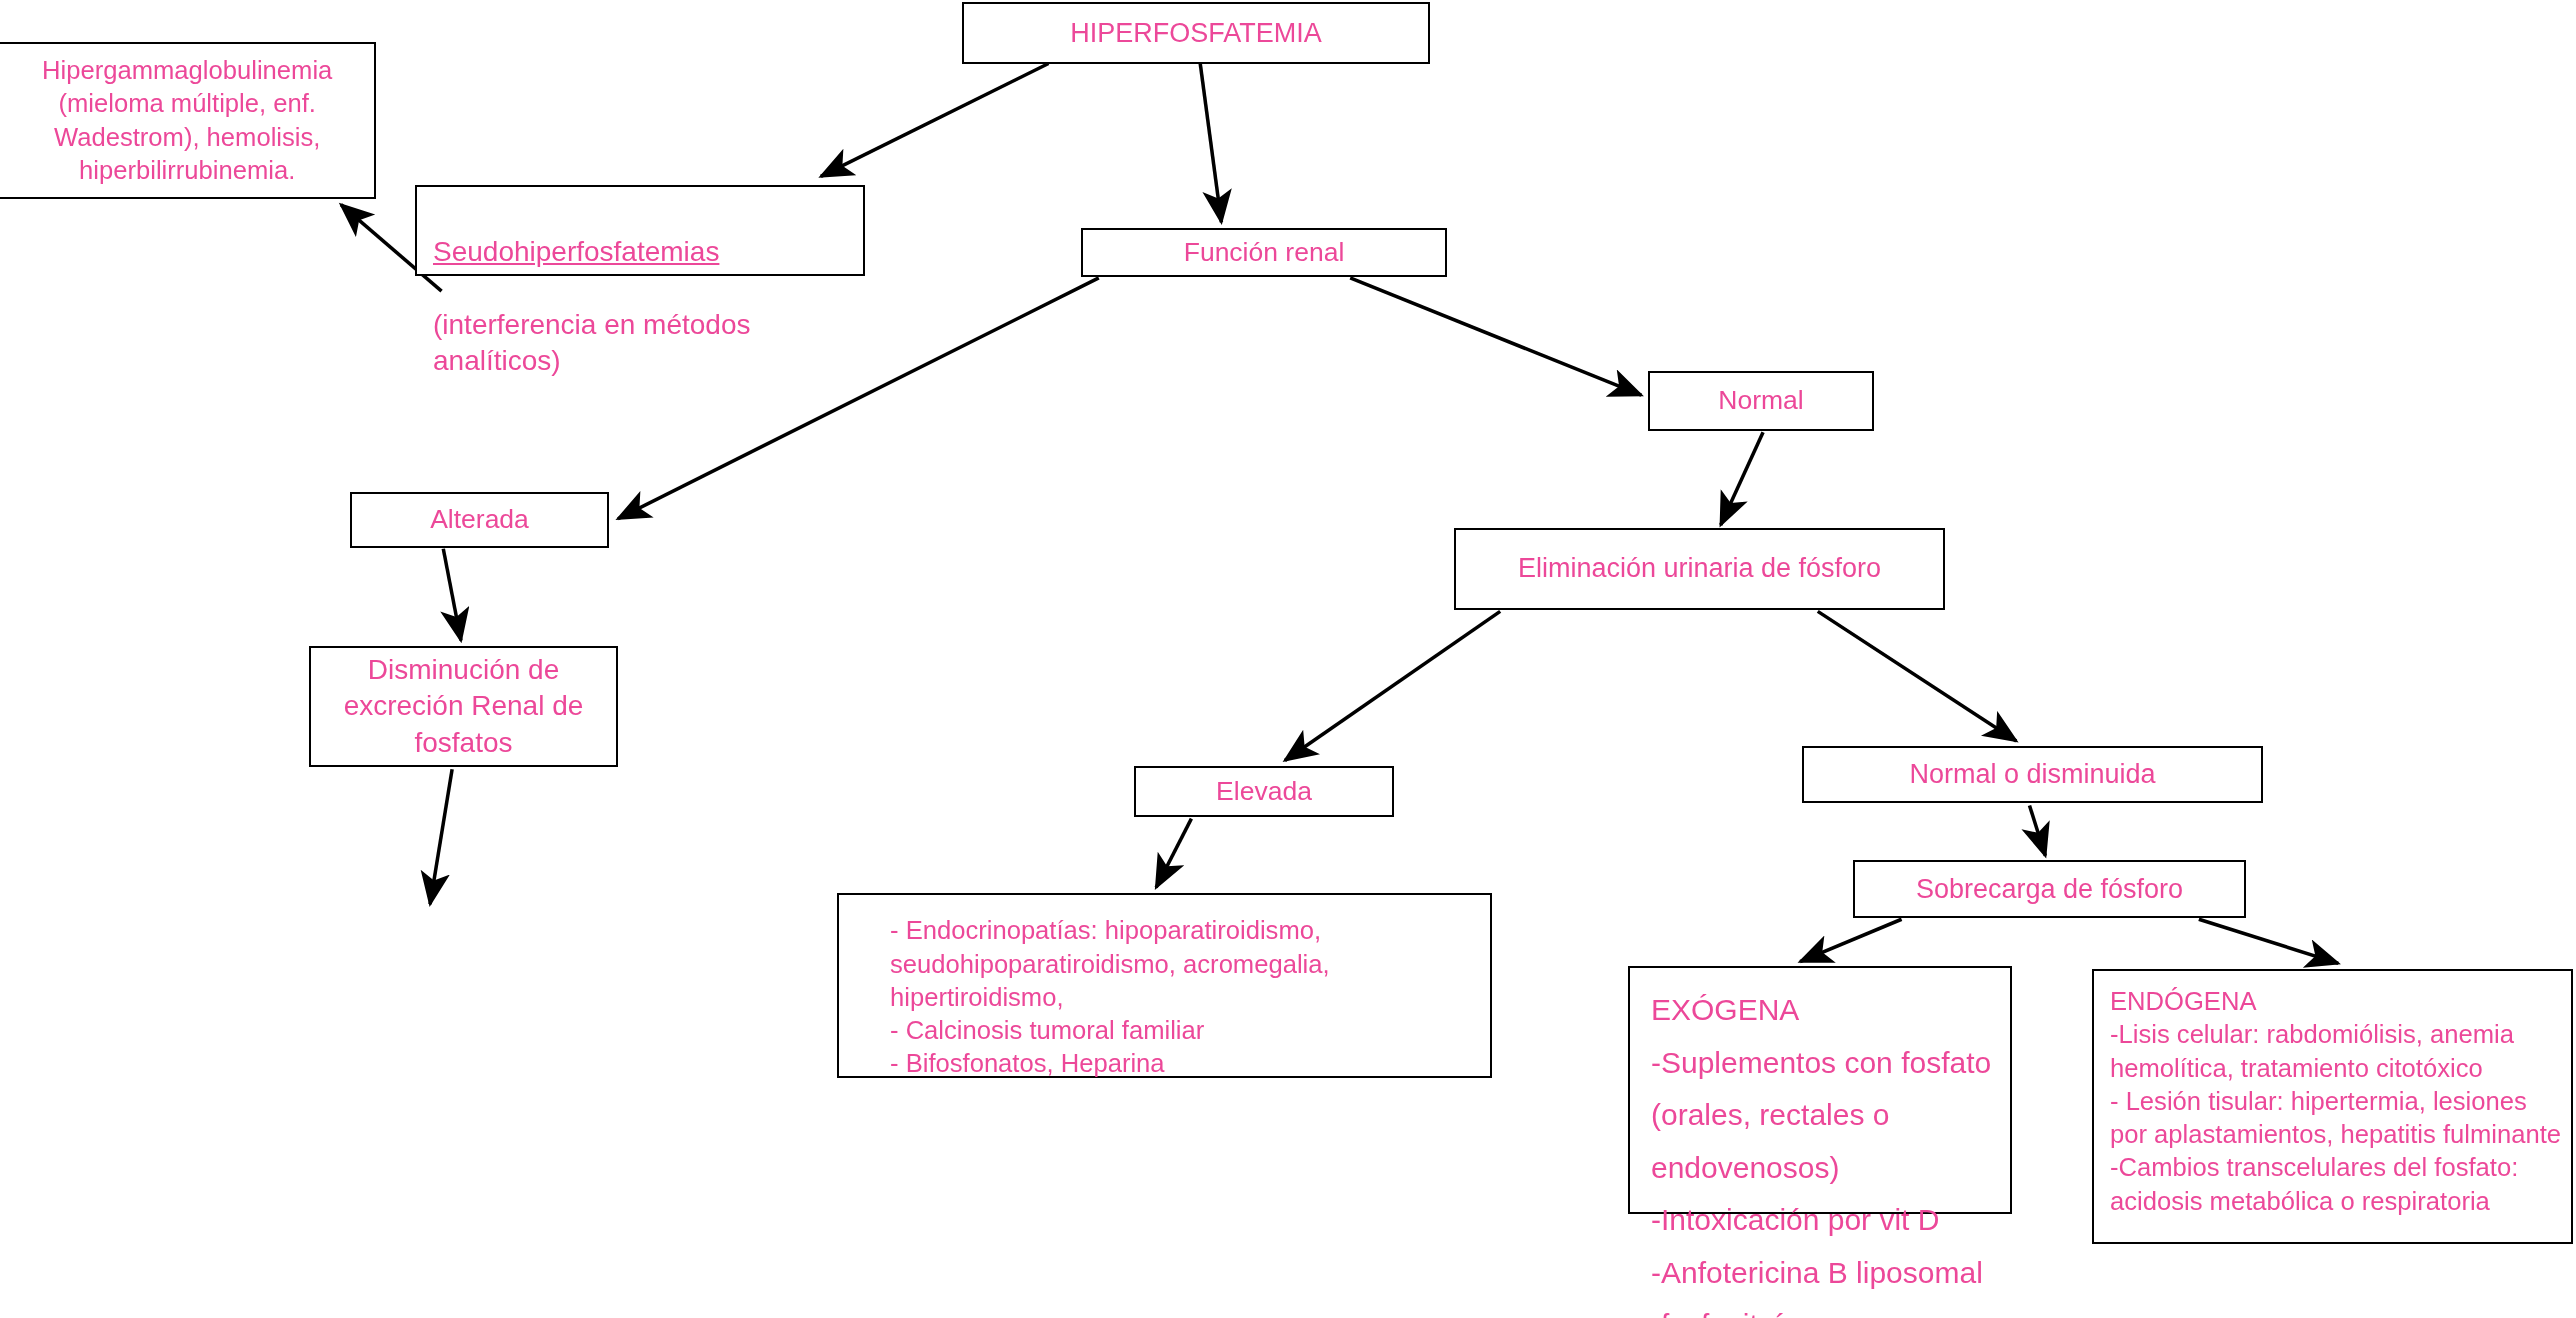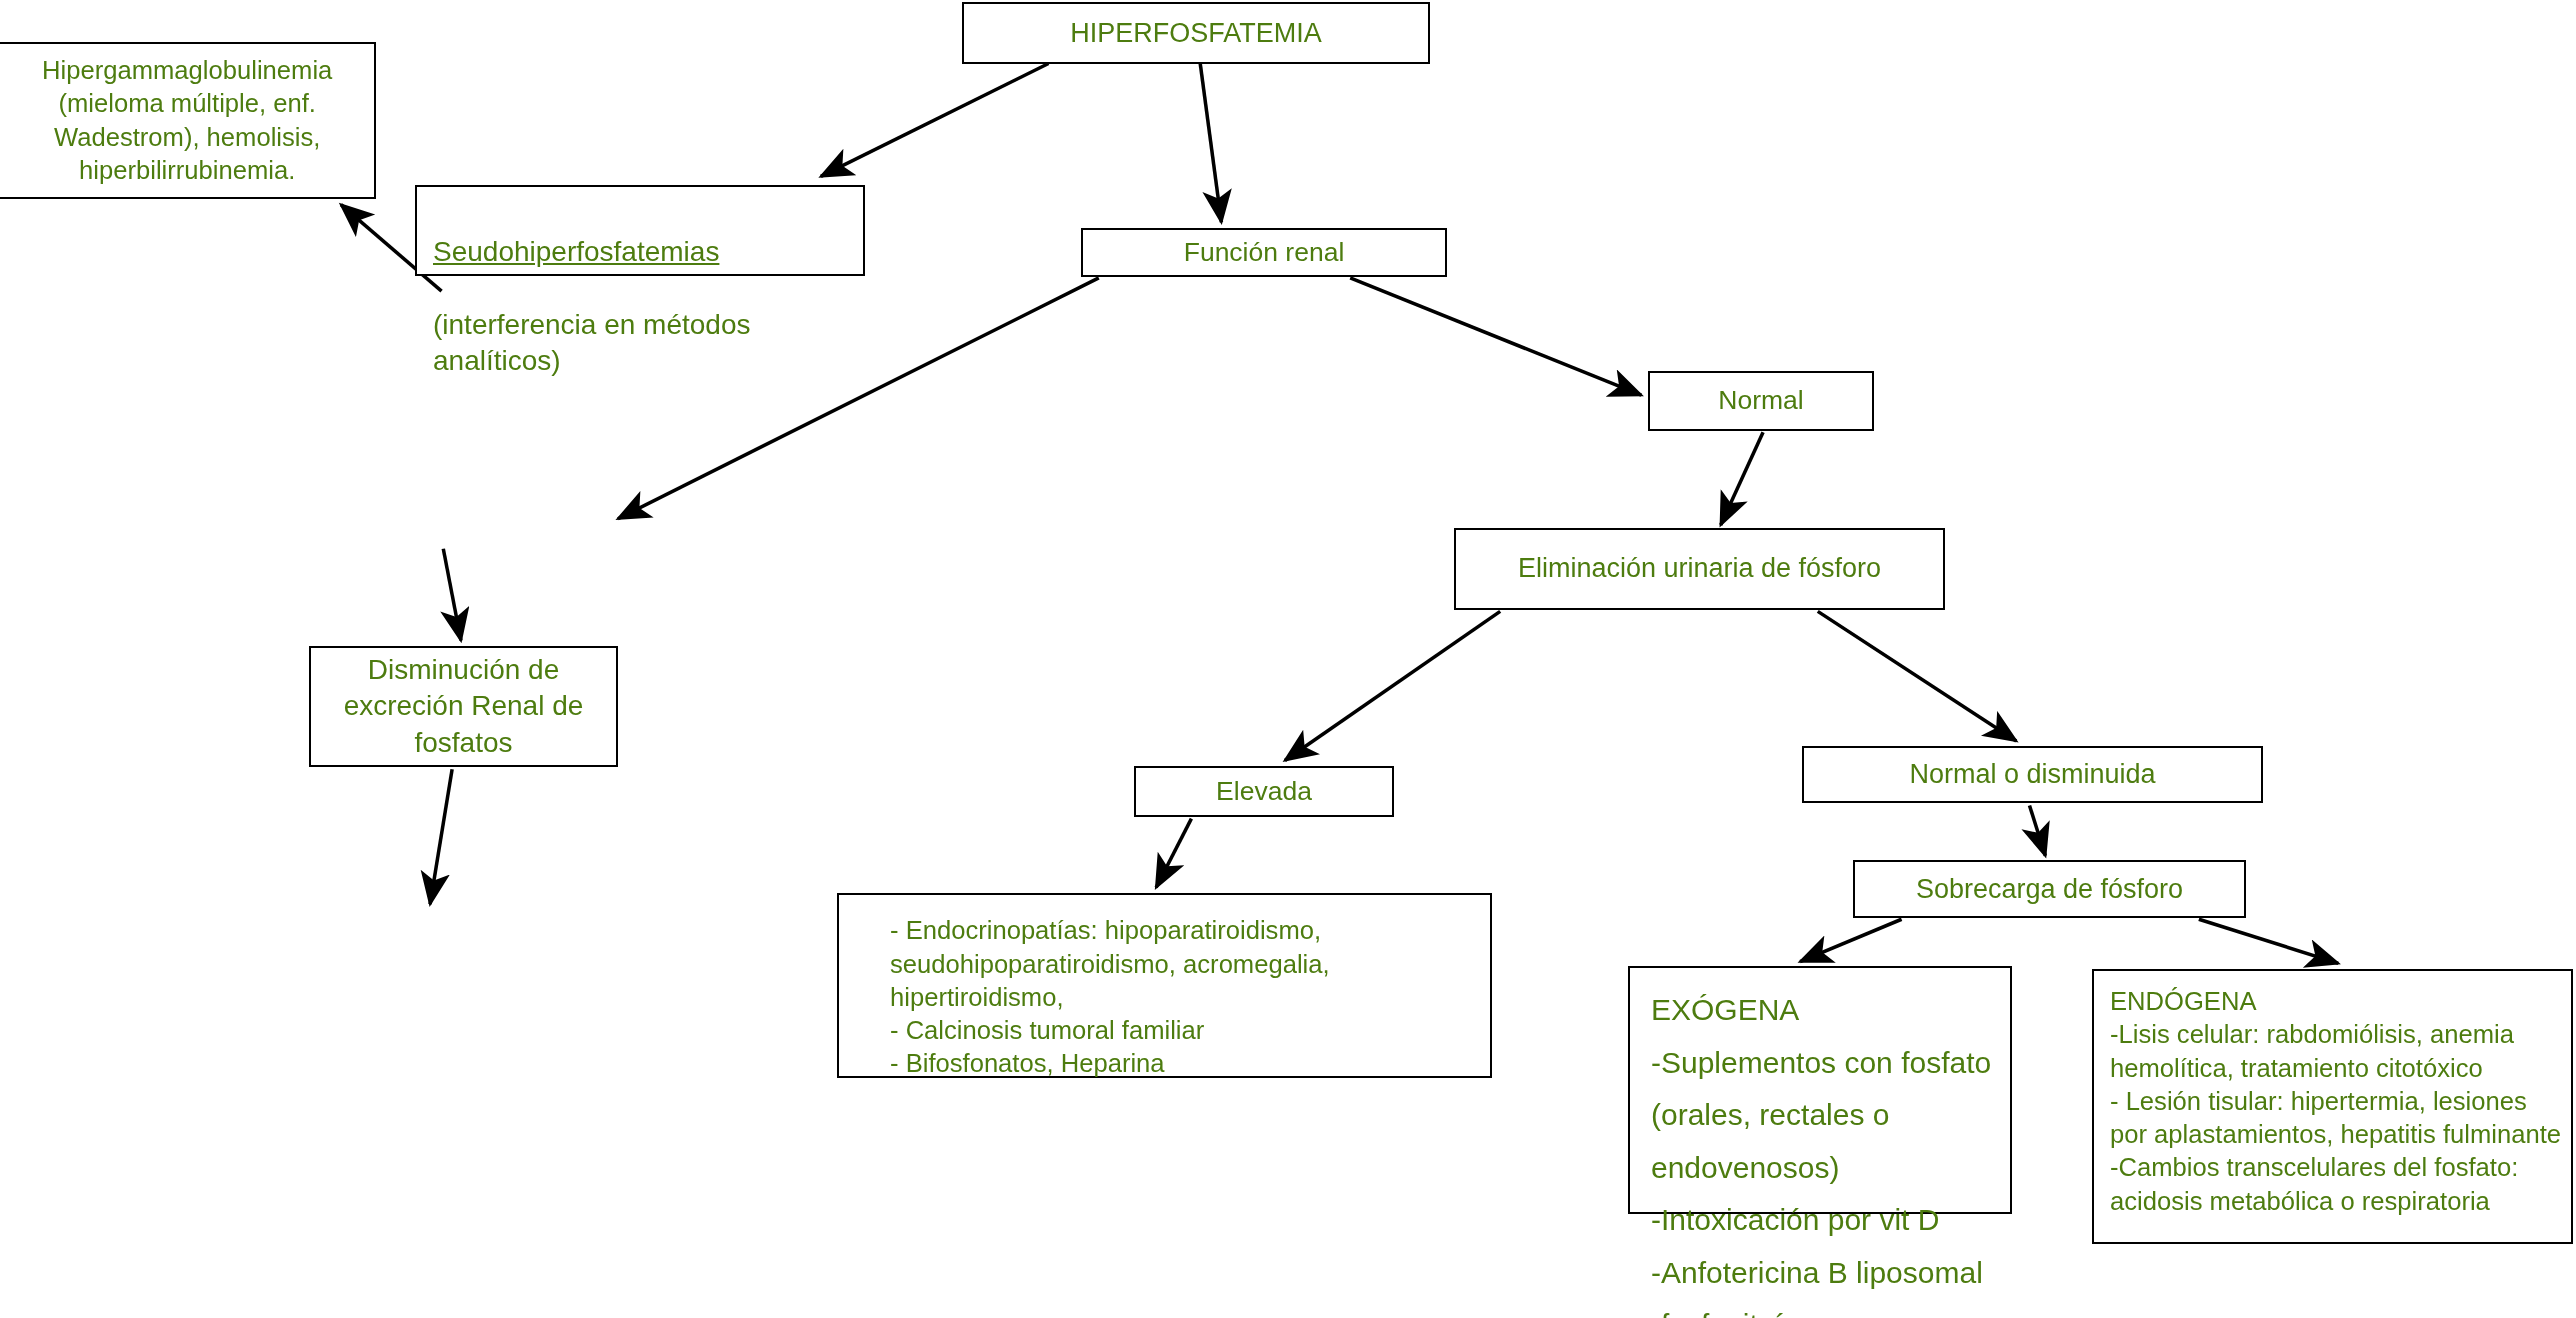--- a/index.html
+++ b/index.html
@@ -23,21 +23,21 @@
     top: 0;
     width: 2576px;
     height: 1318px;
     pointer-events: none;
   }
   .node {
     position: absolute;
     box-sizing: border-box;
     border: 2.2px solid #000000;
     background: #ffffff;
-    color: #4d7c0f;
+    color: #ec4899;
     display: flex;
     align-items: center;
     font-size: 26.5px;
     line-height: 1.28;
     z-index: 2;
   }
   .node .txt {
     display: block;
     width: 100%;
     white-space: pre-line;
@@ -96,20 +96,23 @@
   </div>
 
   <div class="node center pad-c" style="left:1081px; top:228px; width:366px; height:49px; font-size:26.5px;">
     <span class="txt">Función renal</span>
   </div>
 
   <div class="node center pad-c" style="left:1648px; top:371px; width:226px; height:60px; font-size:26.5px;">
     <span class="txt">Normal</span>
   </div>
 
+  <div class="node center pad-c" style="left:350px; top:492px; width:259px; height:56px; font-size:26.5px;">
+    <span class="txt">Alterada</span>
+  </div>
 
   <div class="node center pad-c tight" style="left:1454px; top:528px; width:491px; height:82px; font-size:27px;">
     <span class="txt">Eliminación urinaria de fósforo</span>
   </div>
 
   <div class="node center pad-c tight" style="left:309px; top:646px; width:309px; height:121px; font-size:28px;">
     <span class="txt">Disminución de excreción Renal de fosfatos</span>
   </div>
 
   <div class="node center pad-c" style="left:1802px; top:746px; width:461px; height:57px; font-size:27px;">

